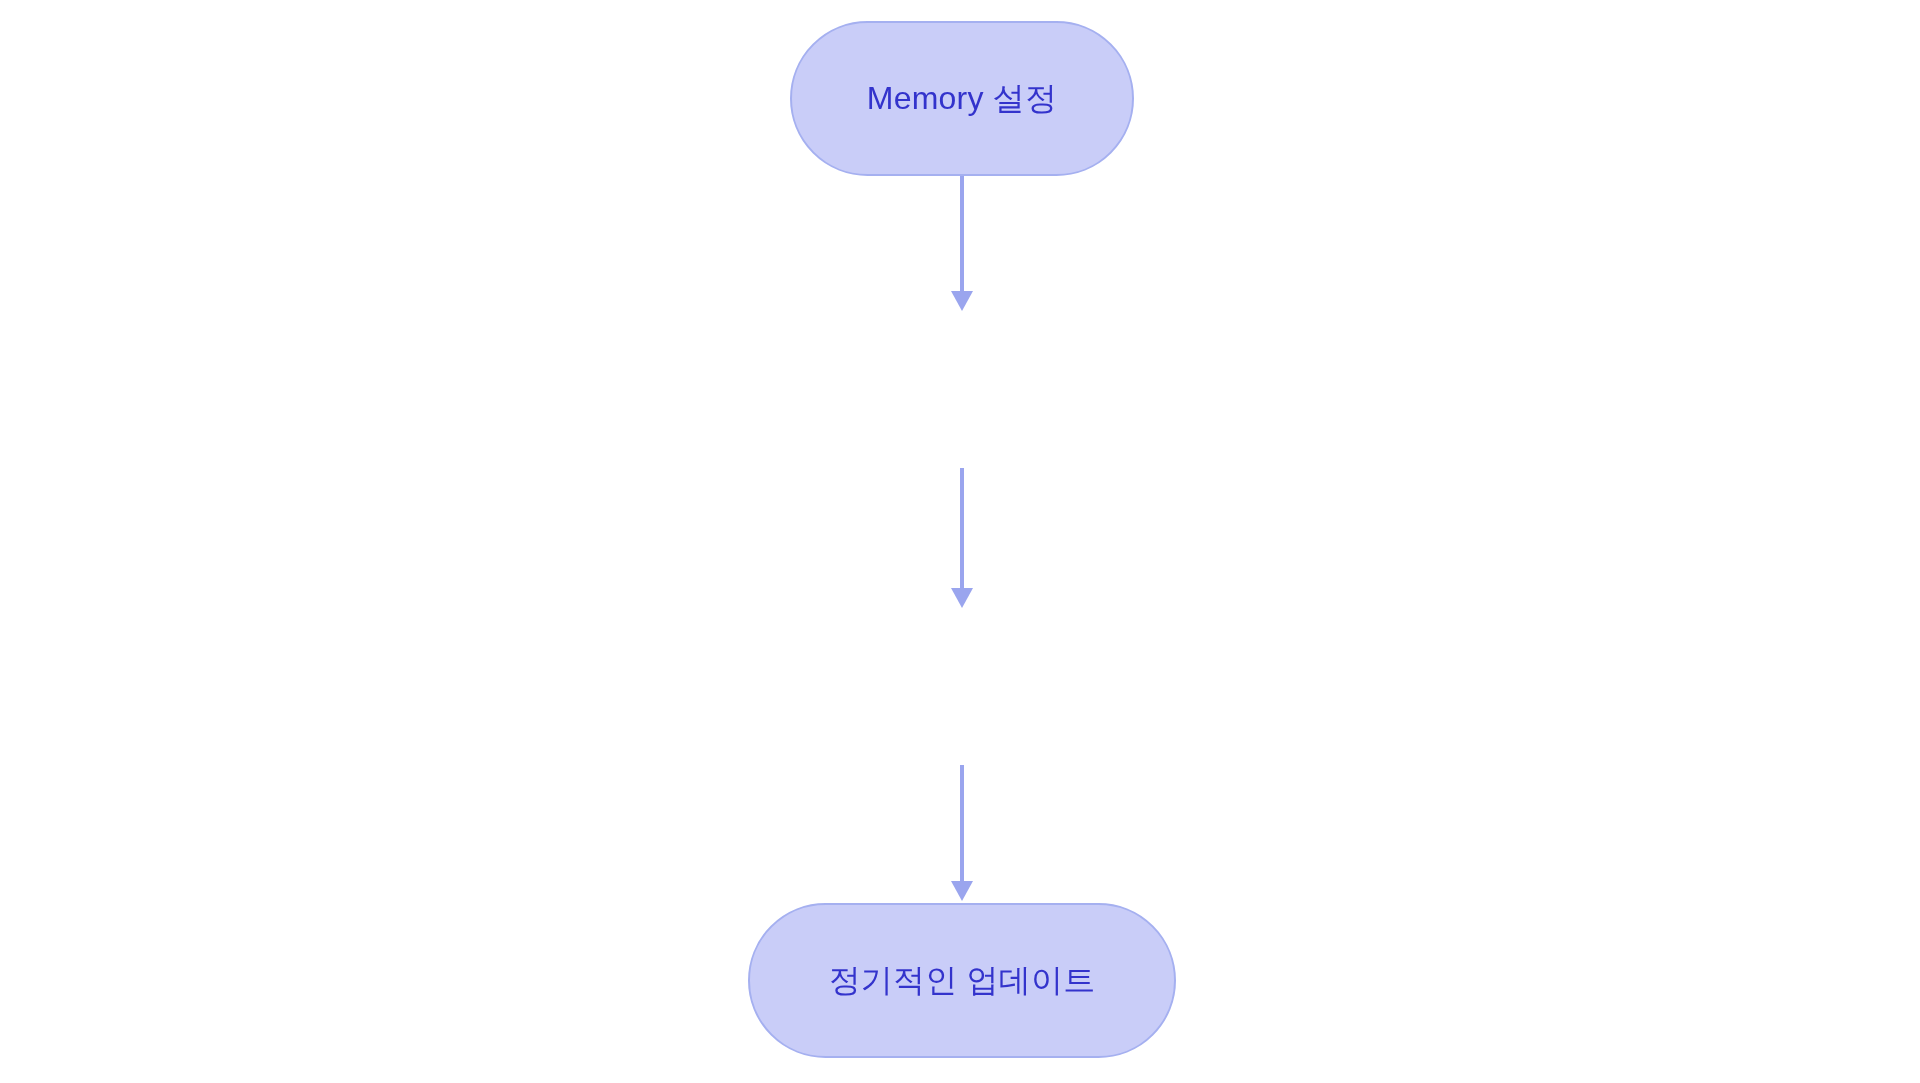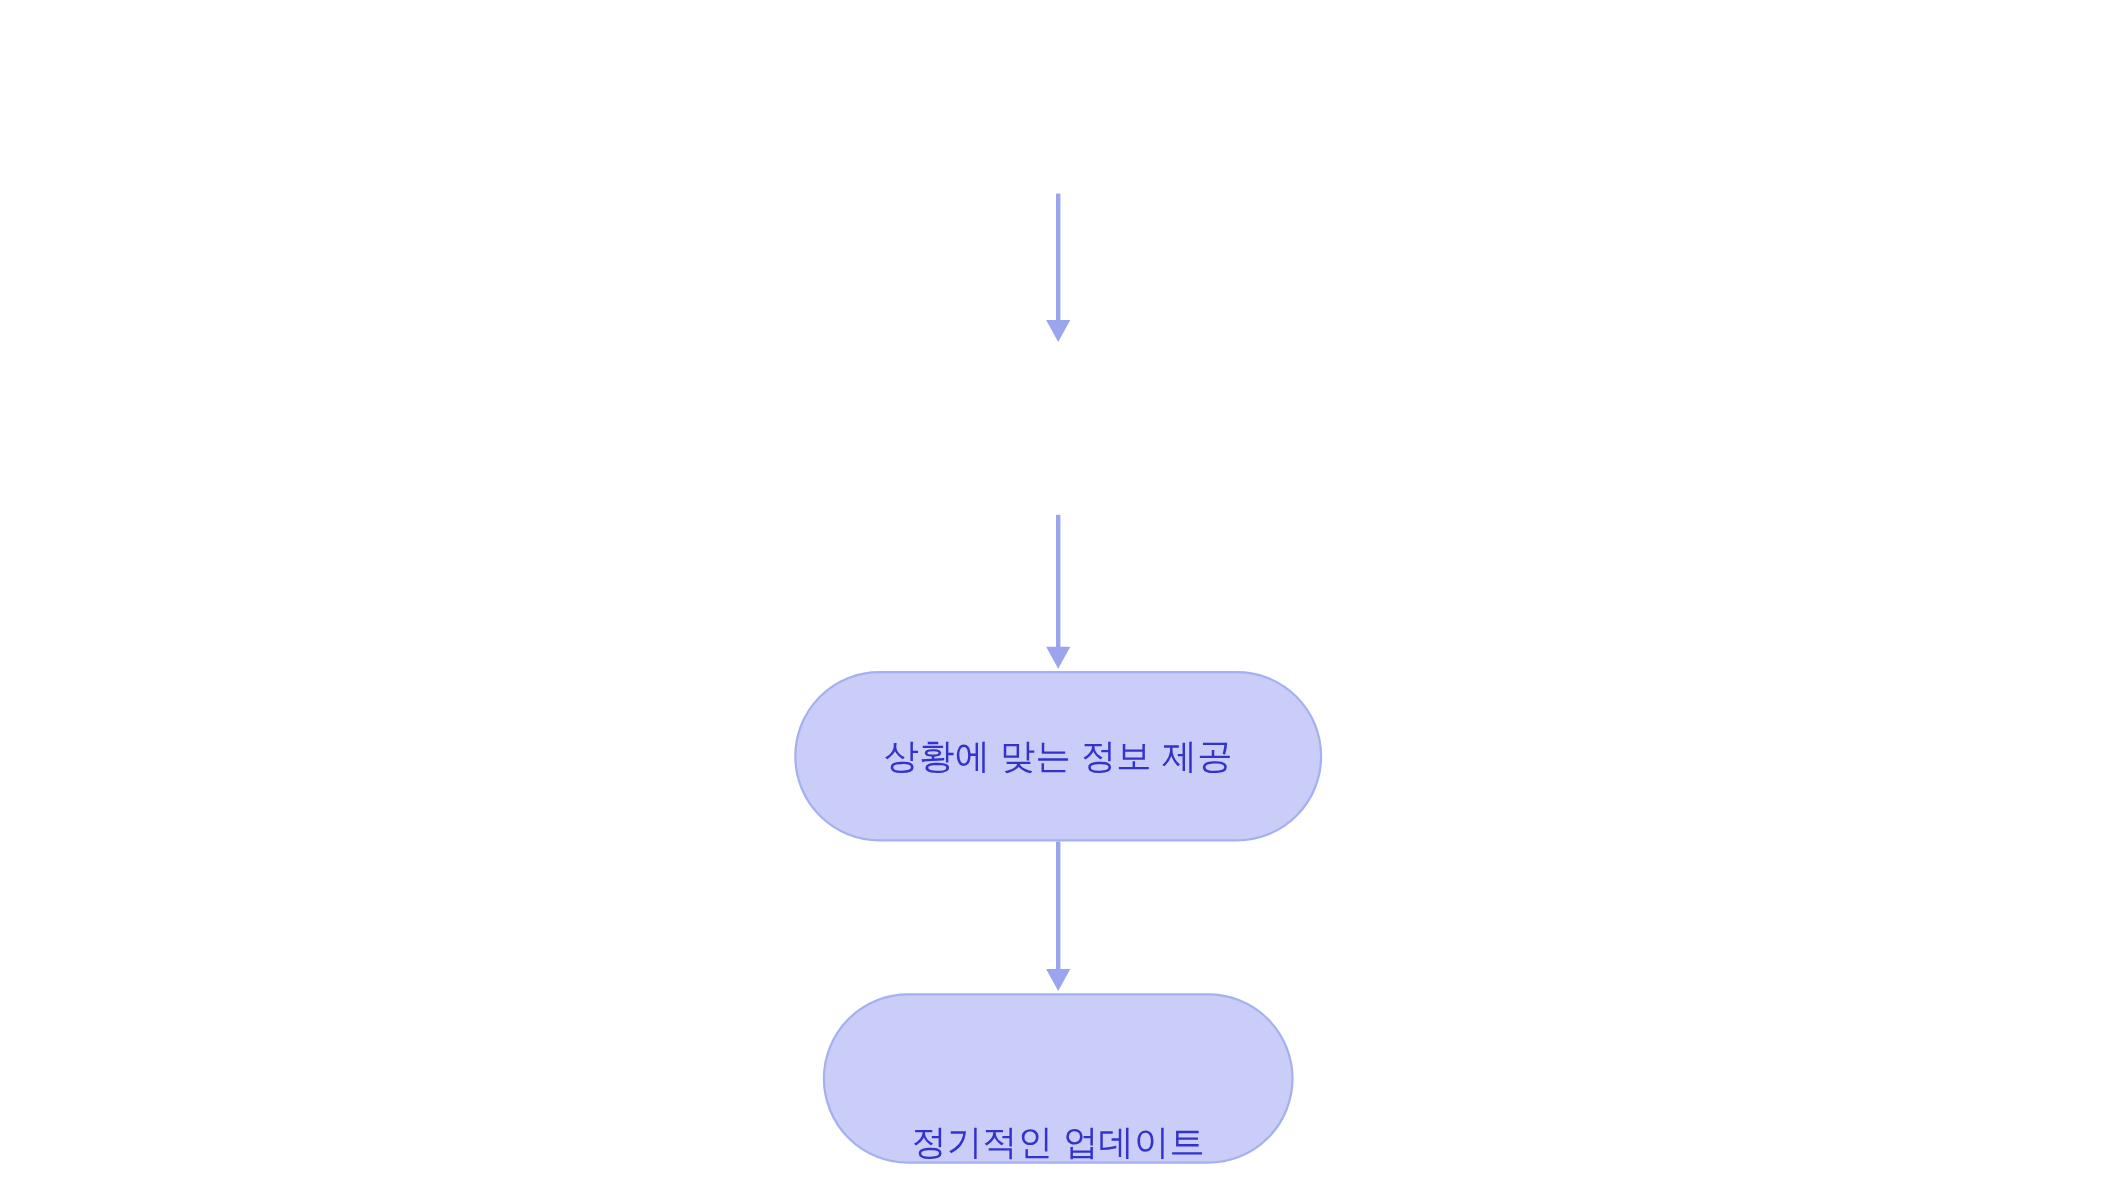--- a/index.html
+++ b/index.html
@@ -42,21 +42,21 @@
     font-weight: 400;
     white-space: nowrap;
     letter-spacing: 0.2px;
     text-align: center;
     user-select: none;
   }
 
   .node-1 { left: 790px;  top: 21px;   width: 344px; }
   .node-2 { left: 824px;  top: 313px;  width: 276px; }
   .node-3 { left: 722px;  top: 610px;  width: 480px; }
-  .node-4 { left: 748px;  top: 903px;  width: 428px; align-items: flex-end; }
+  .node-4 { left: 748px;  top: 903px;  width: 428px; }
 
   
   .edge {
     position: absolute;
     z-index: 1;
   }
   .edge-line {
     position: absolute;
     left: 960px;
     width: 4px;
@@ -97,23 +97,23 @@
   <div class="edge edge-2">
     <div class="edge-line"></div>
     <div class="edge-arrow"></div>
   </div>
 
   <div class="edge edge-3">
     <div class="edge-line"></div>
     <div class="edge-arrow"></div>
   </div>
 
+  <div class="node node-1">
+    <span class="node-label">Memory 설정</span>
+  </div>
 
 
-  <div class="node node-3">
-    <span class="node-label">상황에 맞는 정보 제공</span>
-  </div>
 
   <div class="node node-4">
     <span class="node-label">정기적인 업데이트</span>
   </div>
 
 </div>
 
 </body></html>

